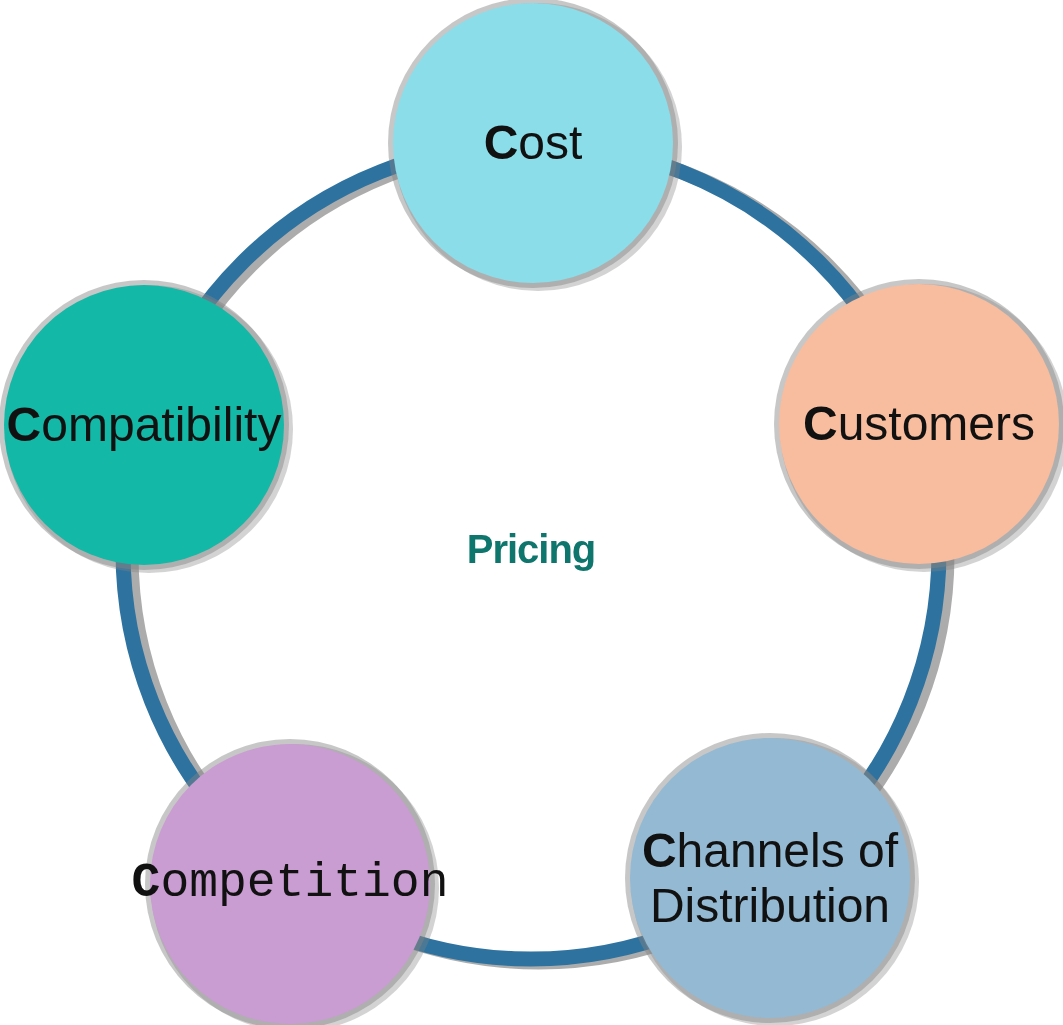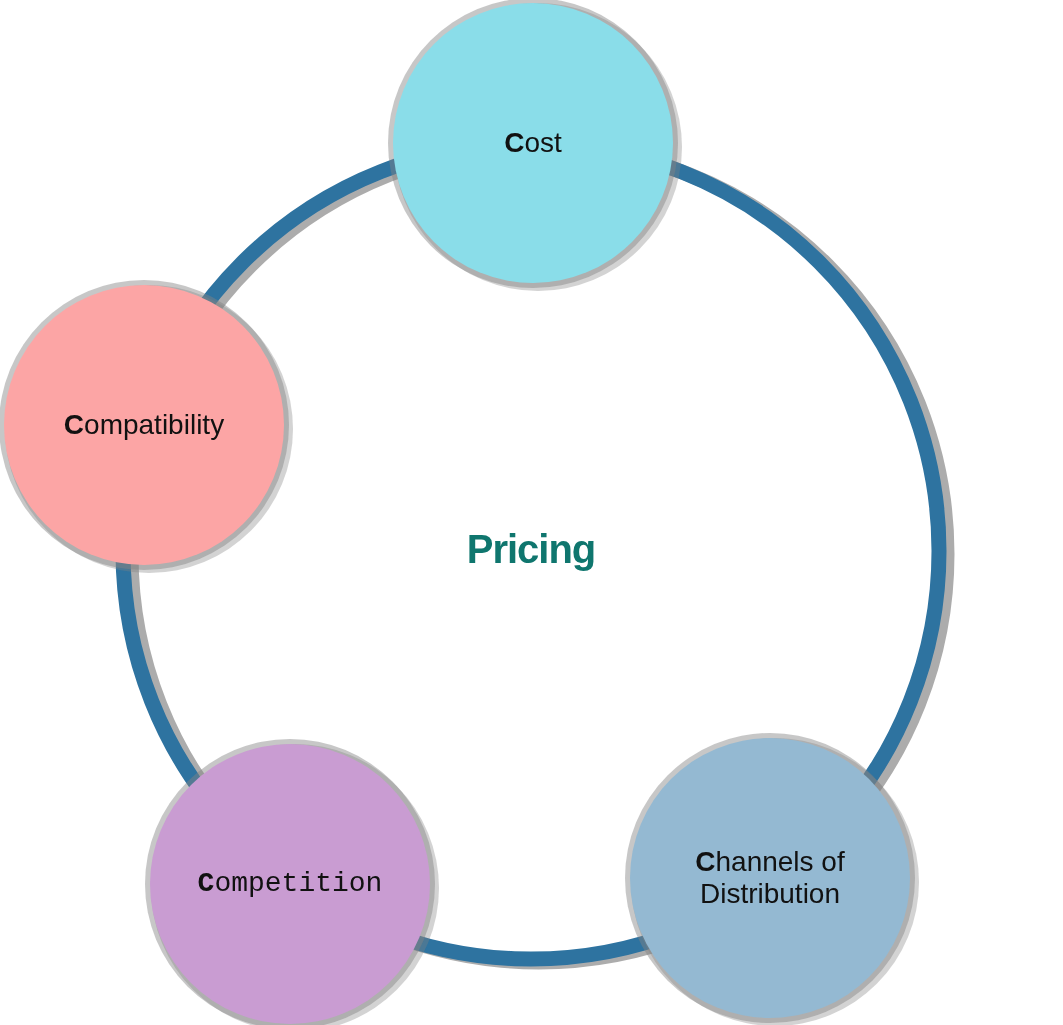--- a/index.html
+++ b/index.html
@@ -22,21 +22,21 @@
     width: 280px;
     height: 280px;
     border-radius: 50%;
     display: flex;
     align-items: center;
     justify-content: center;
     text-align: center;
     box-shadow: 0 0 0 5px rgba(130,130,130,0.45), 5px 4px 0 4px rgba(130,130,130,0.35);
   }
   .node .label {
-    font-size: 28px;
+    font-size: 48px;
     line-height: 1.15;
     white-space: pre-line;
     color: #111111;
   }
   .node .label b { font-weight: 700; }
   .n-cost          { left: 393px; top: 3px;   }
   .n-customers     { left: 779px; top: 284px; }
   .n-channels      { left: 630px; top: 738px; }
   .n-competition   { left: 150px; top: 744px; font-family: Liberation Mono, monospace; }
   .n-compatibility { left: 4px;   top: 285px; }
@@ -57,29 +57,32 @@
 <div class="canvas">
 
   <svg class="ring-svg" width="1063" height="1025" viewBox="0 0 1063 1025" aria-hidden="true">
     <circle cx="531" cy="551" r="408" fill="none" stroke-width="15" stroke="#2E73A0"></circle>
   </svg>
 
   <div class="node n-cost" style="background-color: rgb(138, 221, 233);">
     <span class="label"><b>C</b><span>ost</span></span>
   </div>
 
+  <div class="node n-customers" style="background-color: rgb(248, 188, 158);">
+    <span class="label"><b>C</b><span>ustomers</span></span>
+  </div>
 
   <div class="node n-channels" style="background-color: rgb(148, 185, 210);">
     <span class="label"><b>C</b><span>hannels of
 Distribution</span></span>
   </div>
 
   <div class="node n-competition" style="background-color: rgb(201, 156, 210);">
     <span class="label"><b>C</b><span>ompetition</span></span>
   </div>
 
-  <div class="node n-compatibility" style="background-color: #fca5a5; align-items: center;">
+  <div class="node n-compatibility" style="background-color: #14b8a6; align-items: center;">
     <span class="label"><b>C</b><span>ompatibility</span></span>
   </div>
 
   <div class="center-label">Pricing</div>
 
 </div>
 
 </body></html>

